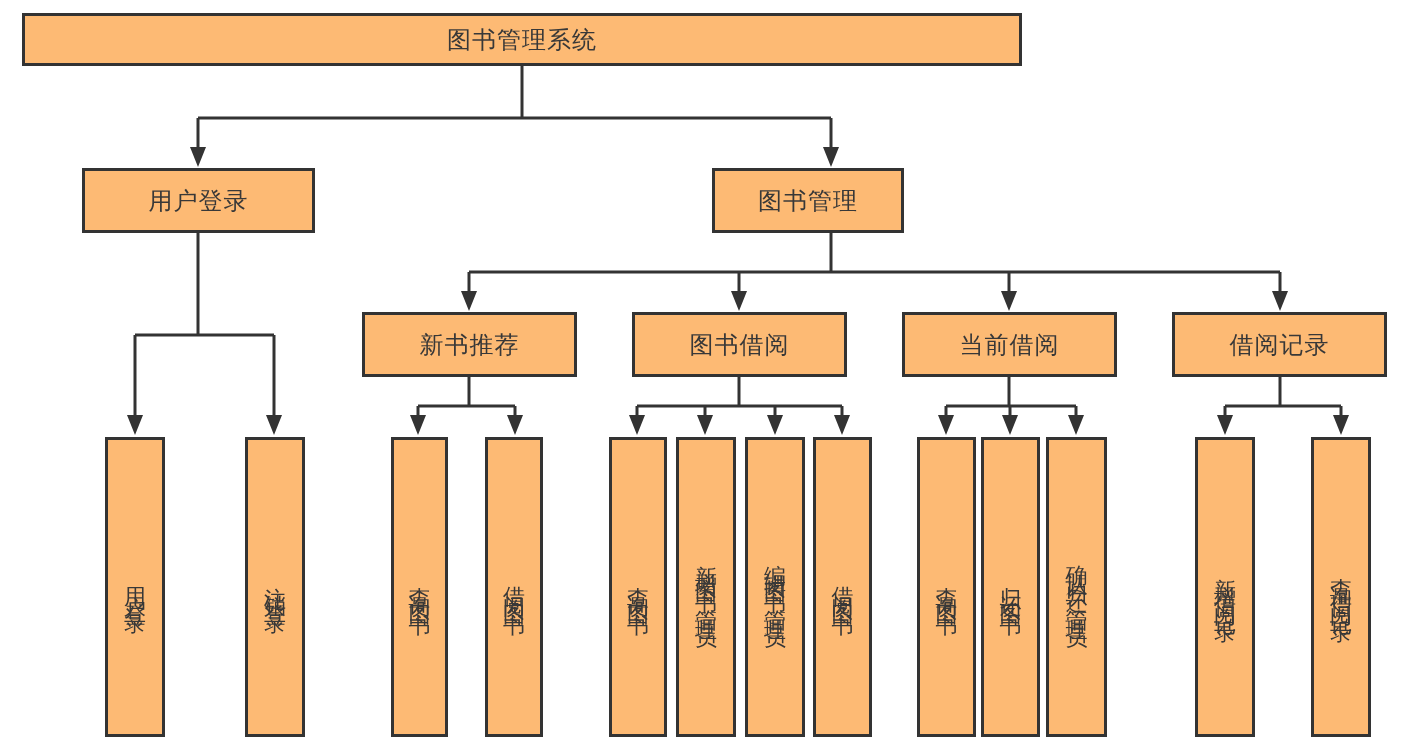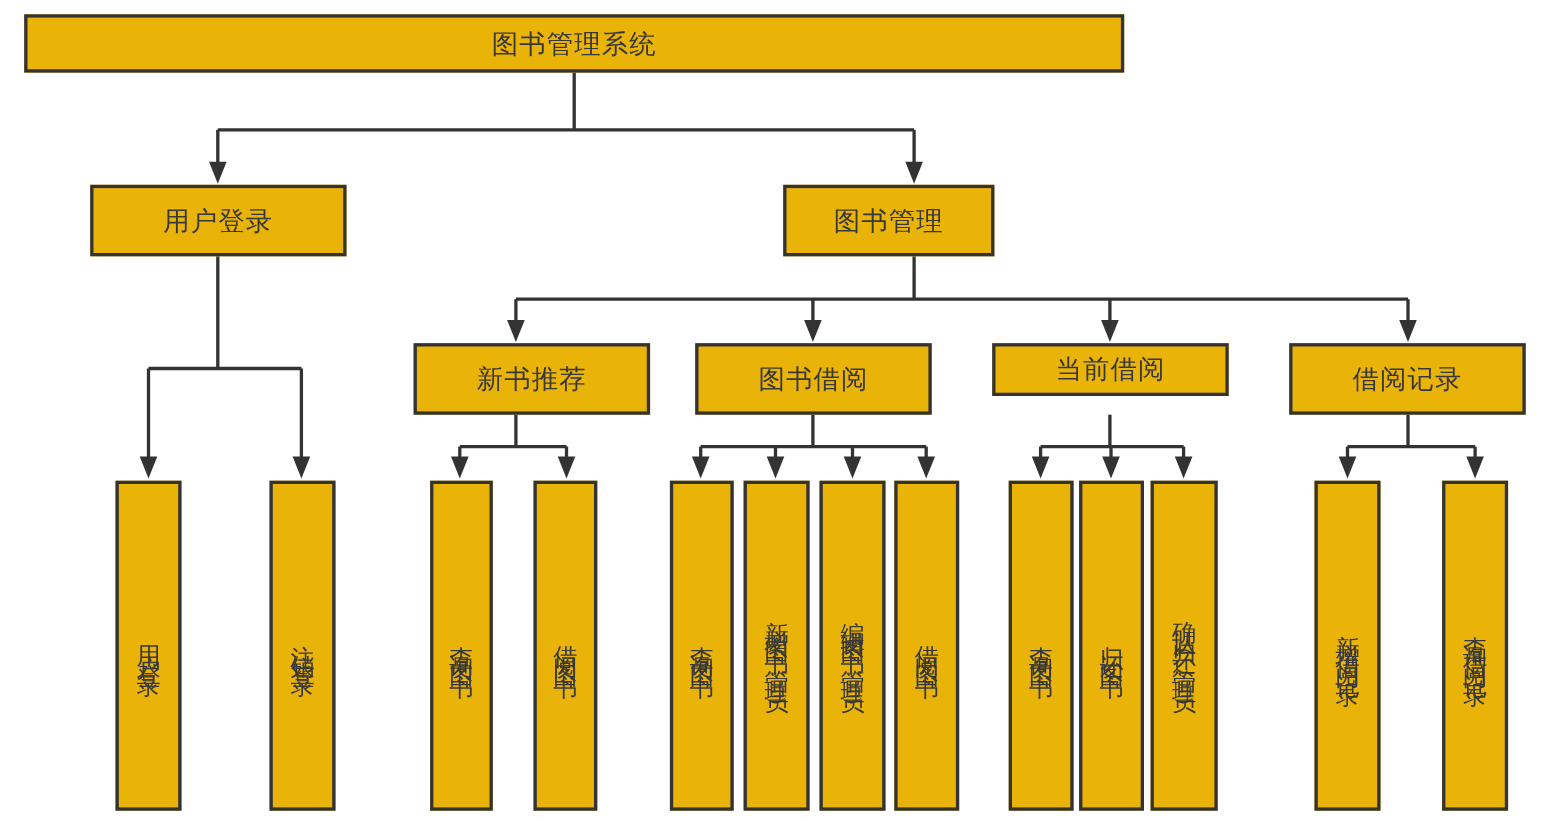--- a/index.html
+++ b/index.html
@@ -14,21 +14,21 @@
   .connectors {
     position: absolute;
     left: 0; top: 0;
     width: 1405px; height: 747px;
     z-index: 0;
   }
   .node {
     position: absolute;
     box-sizing: border-box;
     border: 3px solid #333333;
-    background: #eab308;
+    background: #fdba74;
     display: flex;
     align-items: center;
     justify-content: center;
     color: #383838;
     z-index: 1;
   }
   .hlabel {
     font-size: 24px;
     letter-spacing: 1px;
     white-space: nowrap;
@@ -134,27 +134,27 @@
     <span class="hlabel">图书管理系统</span>
   </div>
 
   <div class="node" style="left:82px; top:168px; width:233px; height:65px;">
     <span class="hlabel">用户登录</span>
   </div>
   <div class="node" style="left:712px; top:168px; width:192px; height:65px;">
     <span class="hlabel">图书管理</span>
   </div>
 
-  <div class="node" style="left:376px; top:312px; width:215px; height:65px;">
+  <div class="node" style="left:362px; top:312px; width:215px; height:65px;">
     <span class="hlabel">新书推荐</span>
   </div>
   <div class="node" style="left:632px; top:312px; width:215px; height:65px;">
     <span class="hlabel">图书借阅</span>
   </div>
-  <div class="node" style="left:902px; top:312px; width:215px; height:48px;">
+  <div class="node" style="left:902px; top:312px; width:215px; height:65px;">
     <span class="hlabel">当前借阅</span>
   </div>
   <div class="node" style="left:1172px; top:312px; width:215px; height:65px;">
     <span class="hlabel">借阅记录</span>
   </div>
 
   <div class="node" style="left:105px; top:437px; width:60px; height:300px;">
     <span class="vtext">用户登录</span>
   </div>
   <div class="node" style="left:245px; top:437px; width:60px; height:300px;">

